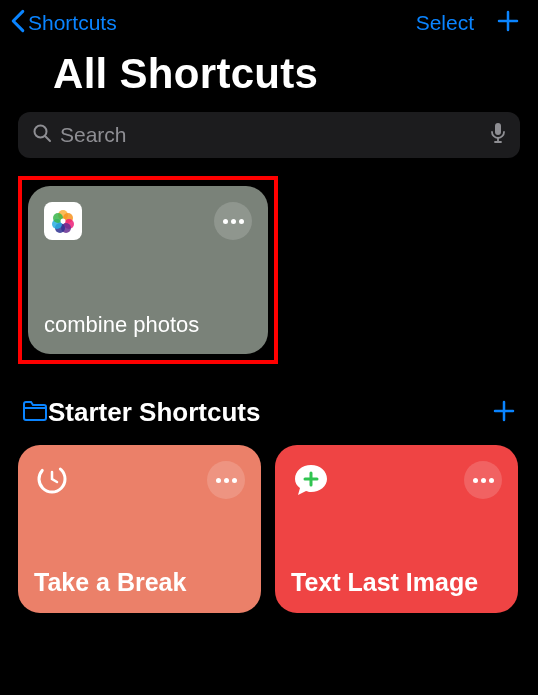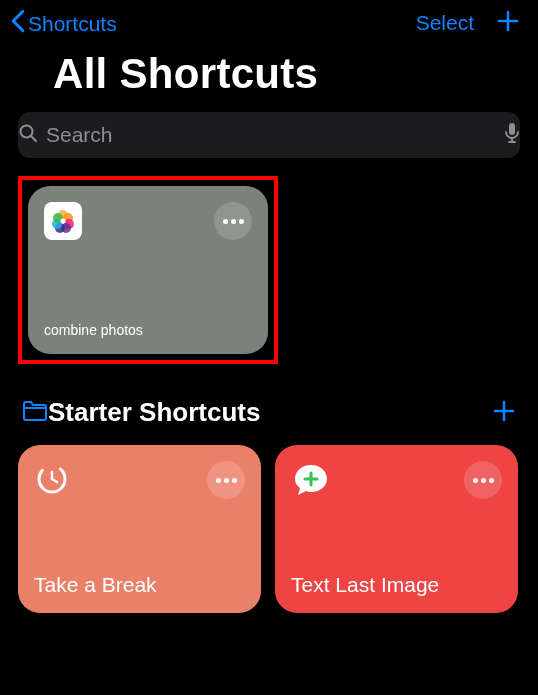--- a/index.html
+++ b/index.html
@@ -11,21 +11,21 @@
     body {
       width: 538px;
       height: 695px;
       background: #000;
       font-family: -apple-system, BlinkMacSystemFont, 'Segoe UI', sans-serif;
       color: #fff;
       overflow: hidden;
     }
     .header {
       display: flex;
-      align-items: flex-end;
+      align-items: center;
       justify-content: space-between;
       padding: 8px 18px 4px 10px;
     }
     .header-left {
       display: flex;
       align-items: center;
       color: #0a84ff;
       font-size: 21px;
     }
     .back-chevron {
@@ -49,21 +49,21 @@
       padding: 8px 22px 14px;
       letter-spacing: 0.3px;
       margin-left: 31px;
     }
     .search-bar {
       margin: 0 18px 18px;
       background: #1c1c1e;
       border-radius: 12px;
       display: flex;
       align-items: center;
-      padding: 10px 0;
+      padding: 10px 14px;
       height: 46px;
     }
     .search-icon {
       color: #8e8e93;
       margin-right: 8px;
     }
     .search-input {
       flex: 1;
       background: transparent;
       border: none;
@@ -126,21 +126,21 @@
       display: flex;
       gap: 3px;
     }
     .more-dots span {
       width: 5px;
       height: 5px;
       border-radius: 50%;
       background: #fff;
     }
     .card-title {
-      font-size: 14px;
+      font-size: 22px;
       font-weight: 400;
       color: #fff;
     }
     .section-header {
       display: flex;
       align-items: center;
       justify-content: space-between;
       padding: 0 4px 14px;
     }
     .section-left {
@@ -181,22 +181,22 @@
       justify-content: center;
     }
     .speech-icon {
       width: 40px;
       height: 40px;
       display: flex;
       align-items: center;
       justify-content: center;
     }
     .card-title-small {
-      font-size: 21px;
-      font-weight: 400;
+      font-size: 25px;
+      font-weight: 700;
       color: #fff;
     }
   </style>
 </head>
 <body>
 
 <div class="header">
   <div class="header-left">
     <span class="back-chevron">
       <svg width="16" height="24" viewBox="0 0 12 20" fill="none">

